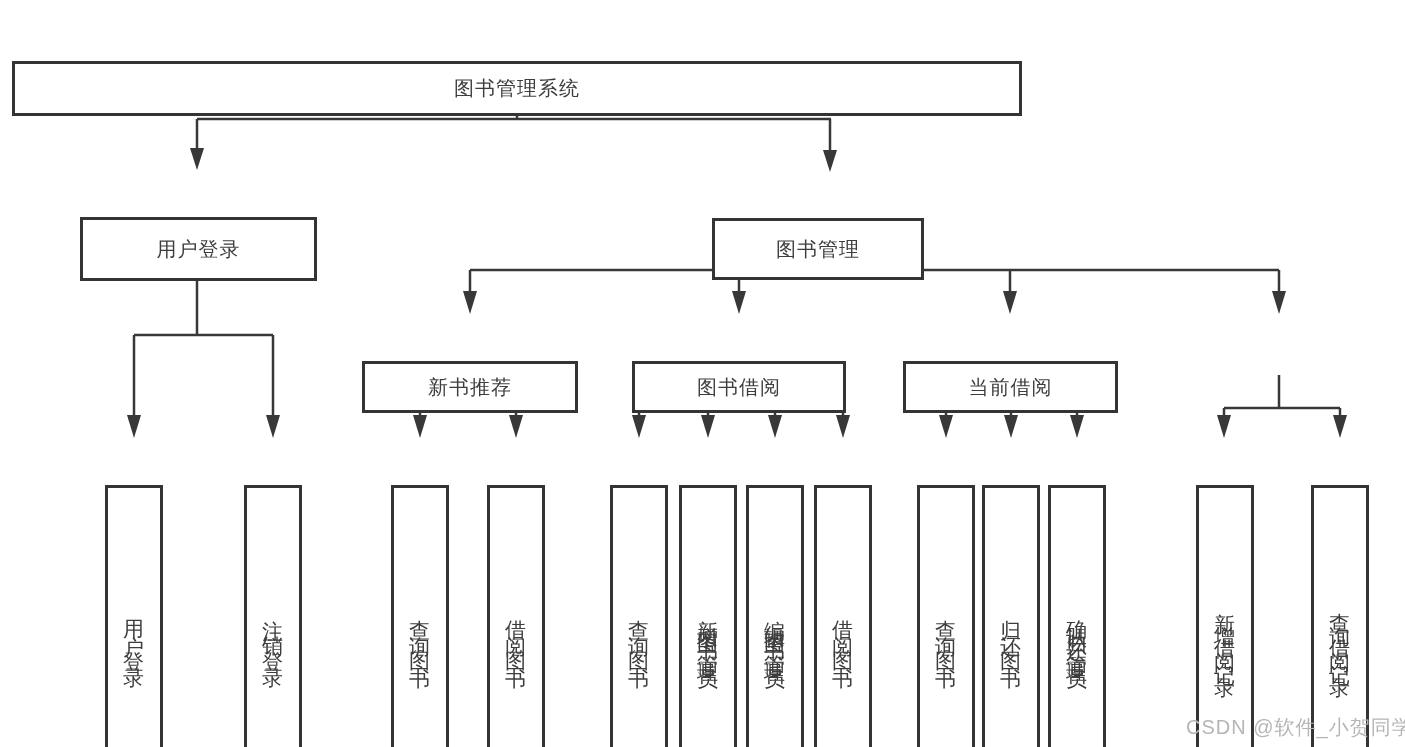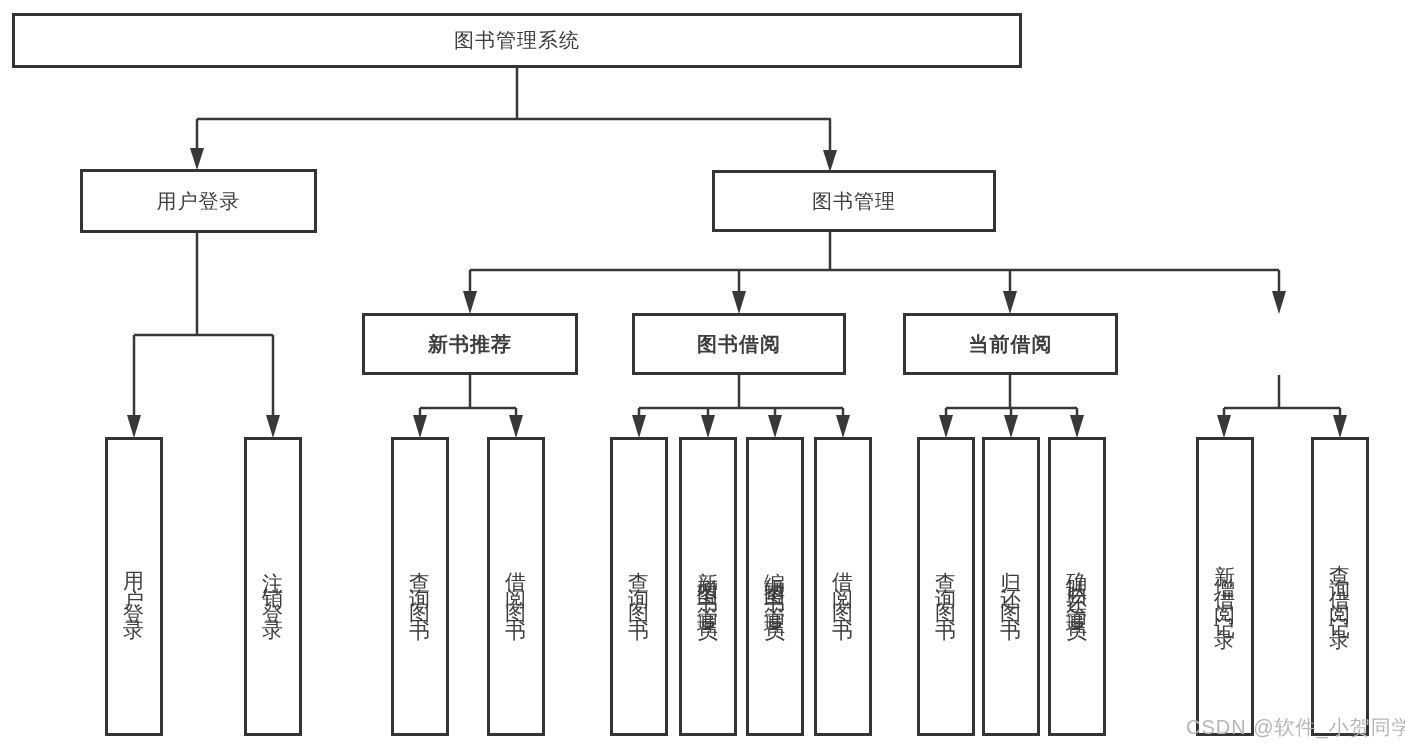--- a/index.html
+++ b/index.html
@@ -5,27 +5,27 @@
   html,body{margin:0;padding:0;}
   body{
     width:1405px;height:747px;position:relative;background:#ffffff;
     font-family:"Liberation Sans","DejaVu Sans",sans-serif;overflow:hidden;
   }
   #canvas{position:absolute;inset:0;width:1405px;height:747px;}
   svg.connectors{position:absolute;left:0;top:0;z-index:0;}
   .node{
     position:absolute;background:#ffffff;border:3px solid #343434;box-sizing:border-box;
     display:flex;align-items:center;justify-content:center;
-    color:#3d3d3d;z-index:1;text-align:right;
+    color:#3d3d3d;z-index:1;text-align:right;margin-top:48px;
   }
   .root{left:12px;top:13px;width:1010px;height:55px;font-size:20px;letter-spacing:1px;}
   .lvl2,.lvl3{font-size:20px;letter-spacing:1px;}
   .pos-user-login{left:80px;top:169px;width:237px;height:64px;}
-  .pos-book-mgmt{left:712px;top:170px;width:284px;height:62px;}
-  .lvl3{top:313px;height:62px;font-weight:bold;}
+  .pos-book-mgmt{left:712px;top:170px;width:212px;height:62px;}
+  .lvl3{top:313px;height:52px;}
   .pos-new-book{left:362px;width:216px;}
   .pos-borrow{left:632px;width:214px;}
   .pos-current{left:903px;width:215px;}
   .pos-records{left:1173px;width:212px;}
   .leaf{top:437px;width:58px;height:299px;}
   .vtext{
     writing-mode:vertical-rl;text-orientation:mixed;
     font-size:21px;color:#3d3d3d;line-height:1;
   }
   .pos-l1{left:105px;}  .pos-l2{left:244px;}

